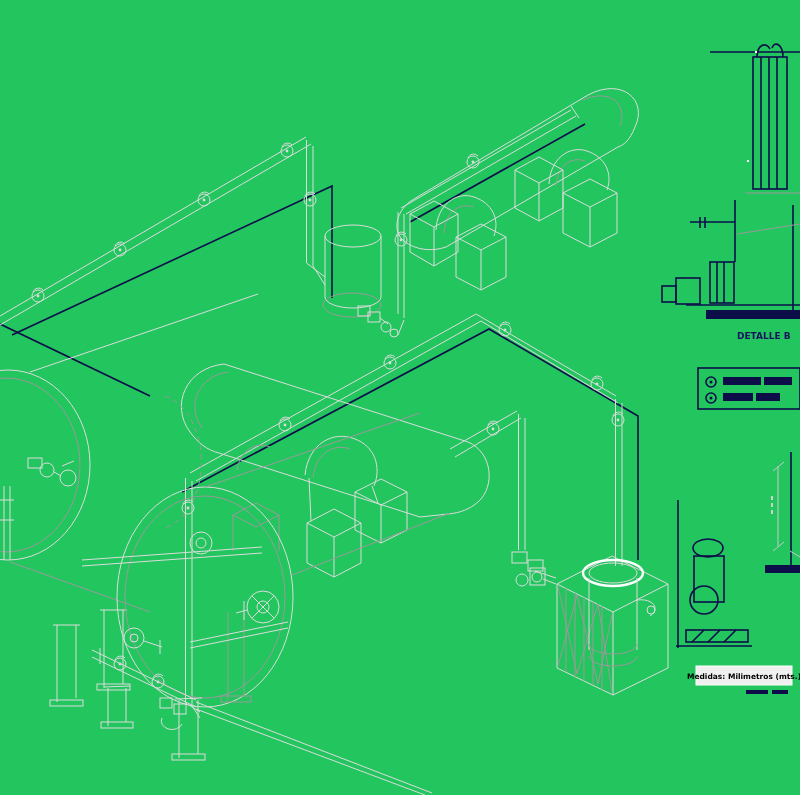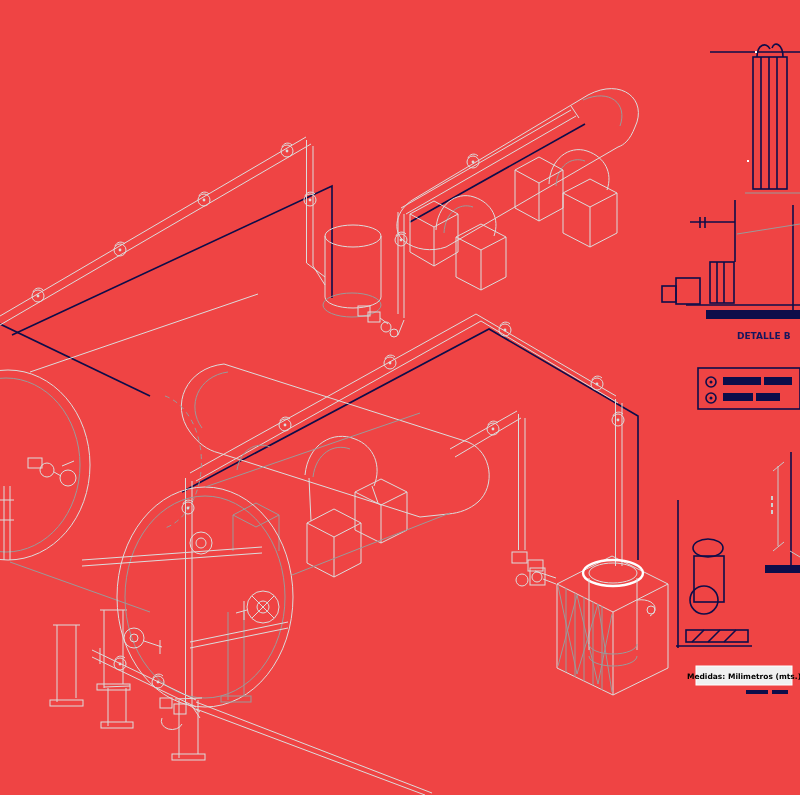--- a/index.html
+++ b/index.html
@@ -1,16 +1,16 @@
 <!DOCTYPE html>
 <html><head>
 <meta charset="utf-8">
 <style>
   html,body{margin:0;padding:0;background:#000;}
-  .viewport{position:relative;width:800px;height:795px;background:#ef4444;overflow:hidden;
+  .viewport{position:relative;width:800px;height:795px;background:#22c55e;overflow:hidden;
             font-family:"DejaVu Sans",sans-serif;}
   svg{display:block;}
   .w{stroke:#dcdcdc;fill:none;stroke-width:1;}
   .w2{stroke:#ffffff;fill:none;stroke-width:2.4;}
   .g{stroke:#9a9a9a;fill:none;stroke-width:1;}
   .n{stroke:#0d0d4a;fill:none;stroke-width:1.6;}
   .nf{fill:#0d0d4a;stroke:none;}
   .dim{stroke:#c9c9c9;fill:none;stroke-width:1;}
   text{font-family:"DejaVu Sans",sans-serif;}
 </style>

